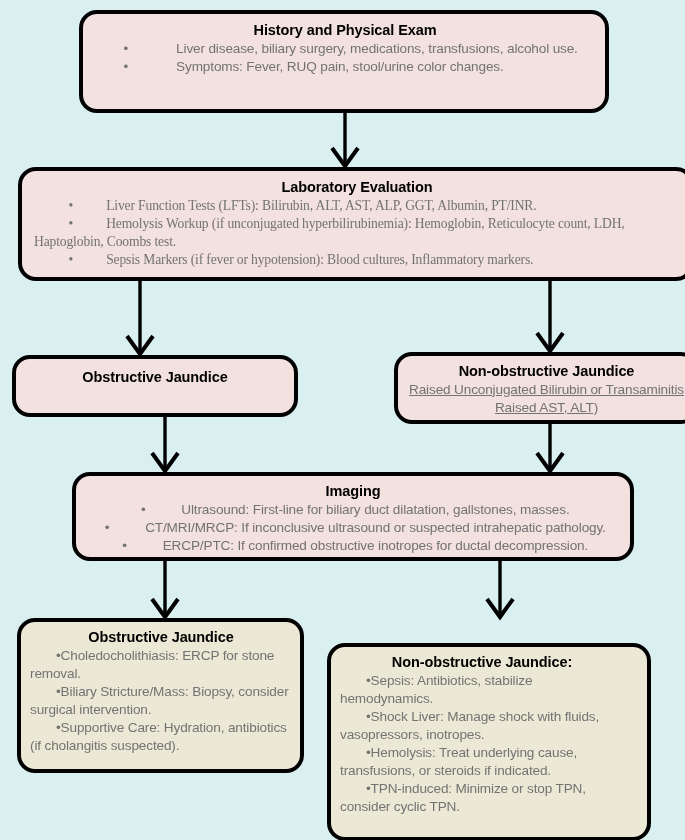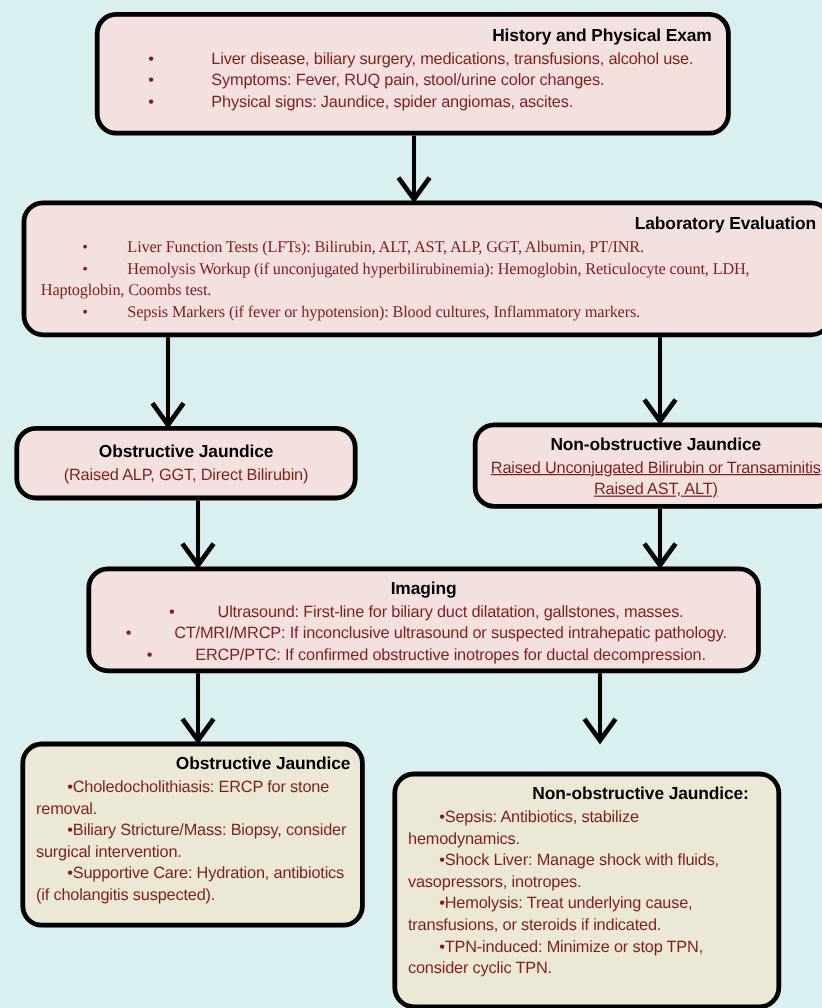--- a/index.html
+++ b/index.html
@@ -45,26 +45,26 @@
   .node.cream { background: #ebe9d5; }
 
   .node-title {
     font-weight: bold;
     font-size: 14.5px;
     color: #000;
     line-height: 1.28;
     letter-spacing: -0.1px;
   }
 
-  .title-left   { text-align: right; }
+  .title-left   { text-align: center; }
   .title-center { text-align: center; }
 
   .node-body {
     font-size: 13.6px;
-    color: #7f1d1d;
+    color: #737373;
     line-height: 1.33;
     letter-spacing: -0.15px;
   }
 
   
   .bullet-line {
     display: block;
     text-indent: 0;
   }
   .bullet-line .bchar {
@@ -175,40 +175,38 @@
         <line x1="500" y1="561" x2="500" y2="617" stroke="#000000" stroke-width="3.4"></line>
         <polyline points="487,599 500,617 513,599" fill="none" stroke="#000000" stroke-width="4" stroke-linecap="butt" stroke-linejoin="miter"></polyline>
       </g>
     </svg>
 
   <div class="node pink" id="node-history">
     <div class="node-title title-left">History and Physical Exam</div>
     <div class="node-body">
       <span class="bullet-line"><span class="bchar">•</span><span class="bgap"></span><span>Liver disease, biliary surgery, medications, transfusions, alcohol use.</span></span>
       <span class="bullet-line"><span class="bchar">•</span><span class="bgap"></span><span>Symptoms: Fever, RUQ pain, stool/urine color changes.</span></span>
-      <span class="bullet-line"><span class="bchar">•</span><span class="bgap"></span><span>Physical signs: Jaundice, spider angiomas, ascites.</span></span>
     </div>
   </div>
 
   <div class="node pink" id="node-lab">
     <div class="node-title title-left">Laboratory Evaluation</div>
     <div class="node-body">
       <span class="bullet-line">
           <span class="b-indent"><span class="bchar">•</span><span class="bgap"></span><span>Liver Function Tests (LFTs): Bilirubin, ALT, AST, ALP, GGT, Albumin, PT/INR.</span></span>
         </span>
       <span class="bullet-line"><span class="bchar" style="margin-left:30px">•</span><span class="bgap"></span><span>Hemolysis Workup (if unconjugated hyperbilirubinemia): Hemoglobin, Reticulocyte count, LDH, Haptoglobin, Coombs test.</span></span>
       <span class="bullet-line">
           <span class="b-indent"><span class="bchar">•</span><span class="bgap"></span><span>Sepsis Markers (if fever or hypotension): Blood cultures, Inflammatory markers.</span></span>
         </span>
     </div>
   </div>
 
   <div class="node pink" id="node-obstructive">
     <div class="node-title title-center">Obstructive Jaundice</div>
-    <div class="node-body" style="text-align:center">(Raised ALP, GGT, Direct Bilirubin)</div>
   </div>
 
   <div class="node pink" id="node-nonobstructive">
     <div class="node-title title-center">Non-obstructive Jaundice</div>
     <div class="node-body" style="text-align:center">Raised Unconjugated Bilirubin or Transaminitis</div>
     <div class="node-body" style="text-align:center">Raised AST, ALT)</div>
   </div>
 
   <div class="node pink" id="node-imaging">
     <div class="node-title title-center">Imaging</div>

